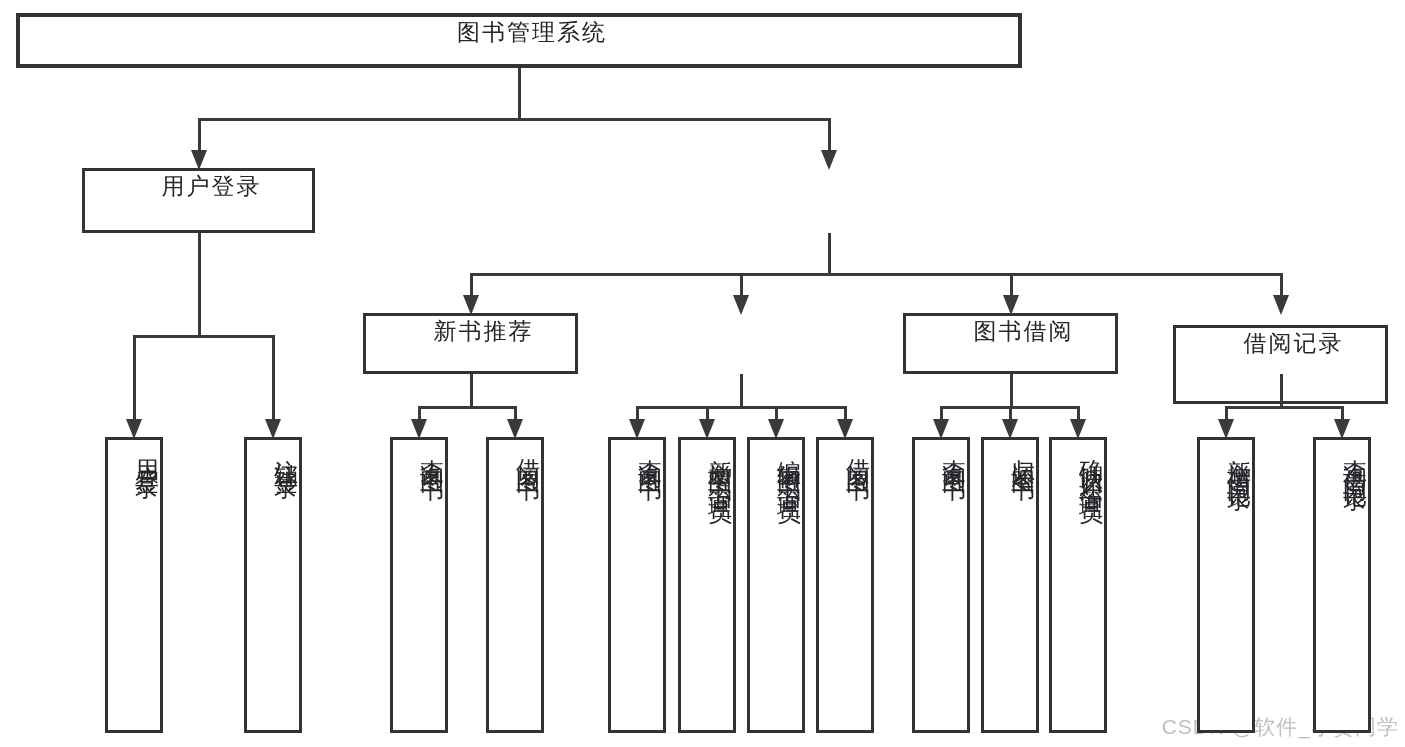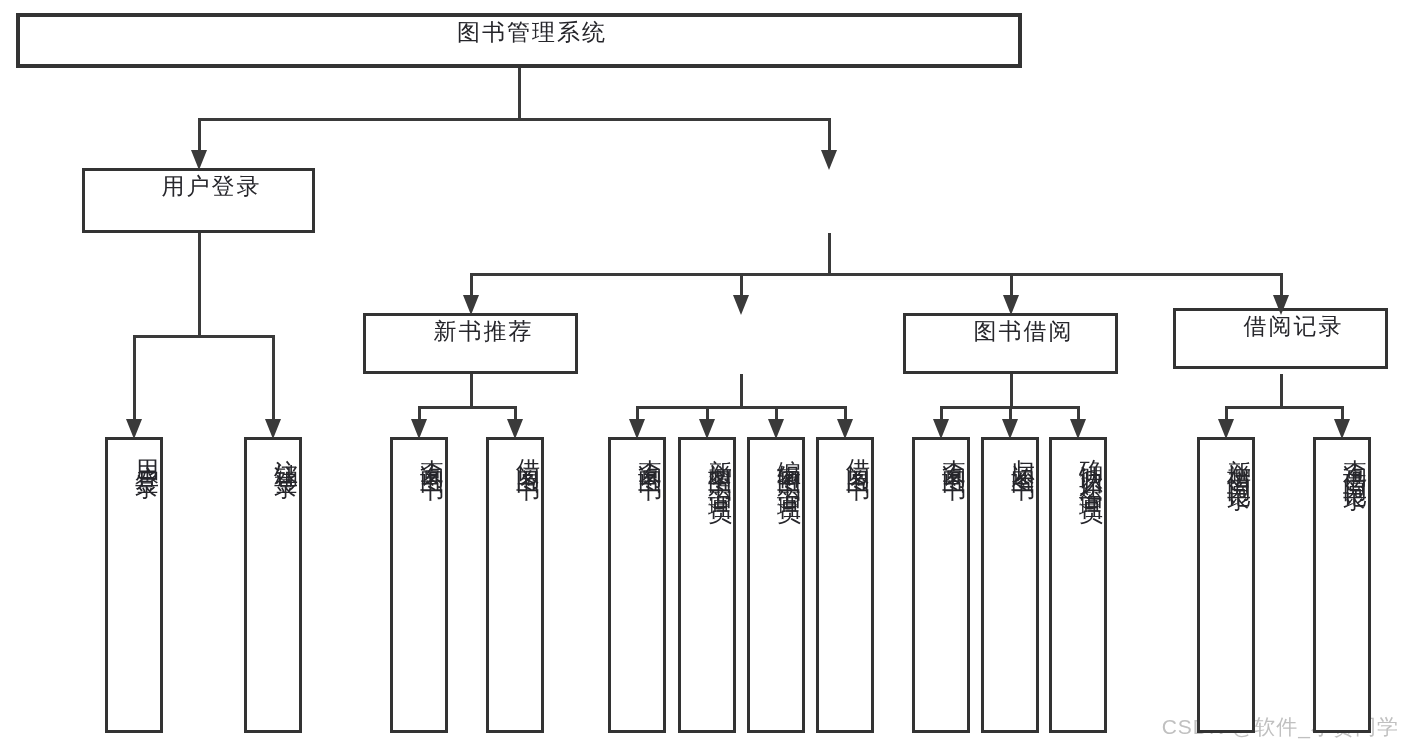--- a/index.html
+++ b/index.html
@@ -68,21 +68,21 @@
     </div>
     <div class="box" style="left: 82px; top: 168px; width: 233px; height: 65px;">
       <span class="lbl">用户登录</span>
     </div>
     <div class="box" style="left: 363px; top: 313px; width: 215px; height: 61px;">
       <span class="lbl">新书推荐</span>
     </div>
     <div class="box" style="left: 903px; top: 313px; width: 215px; height: 61px;">
       <span class="lbl">图书借阅</span>
     </div>
-    <div class="box" style="left: 1173px; top: 308px; width: 215px; height: 61px;">
+    <div class="box" style="left: 1173px; top: 325px; width: 215px; height: 79px;">
       <span class="lbl">借阅记录</span>
     </div>
     <div class="box vertical" style="left: 105px; top: 437px; width: 58px; height: 296px;">
       <span class="lbl">用户登录</span>
     </div>
     <div class="box vertical" style="left: 244px; top: 437px; width: 58px; height: 296px;">
       <span class="lbl">注销登录</span>
     </div>
     <div class="box vertical" style="left: 390px; top: 437px; width: 58px; height: 296px;">
       <span class="lbl">查询图书</span>

